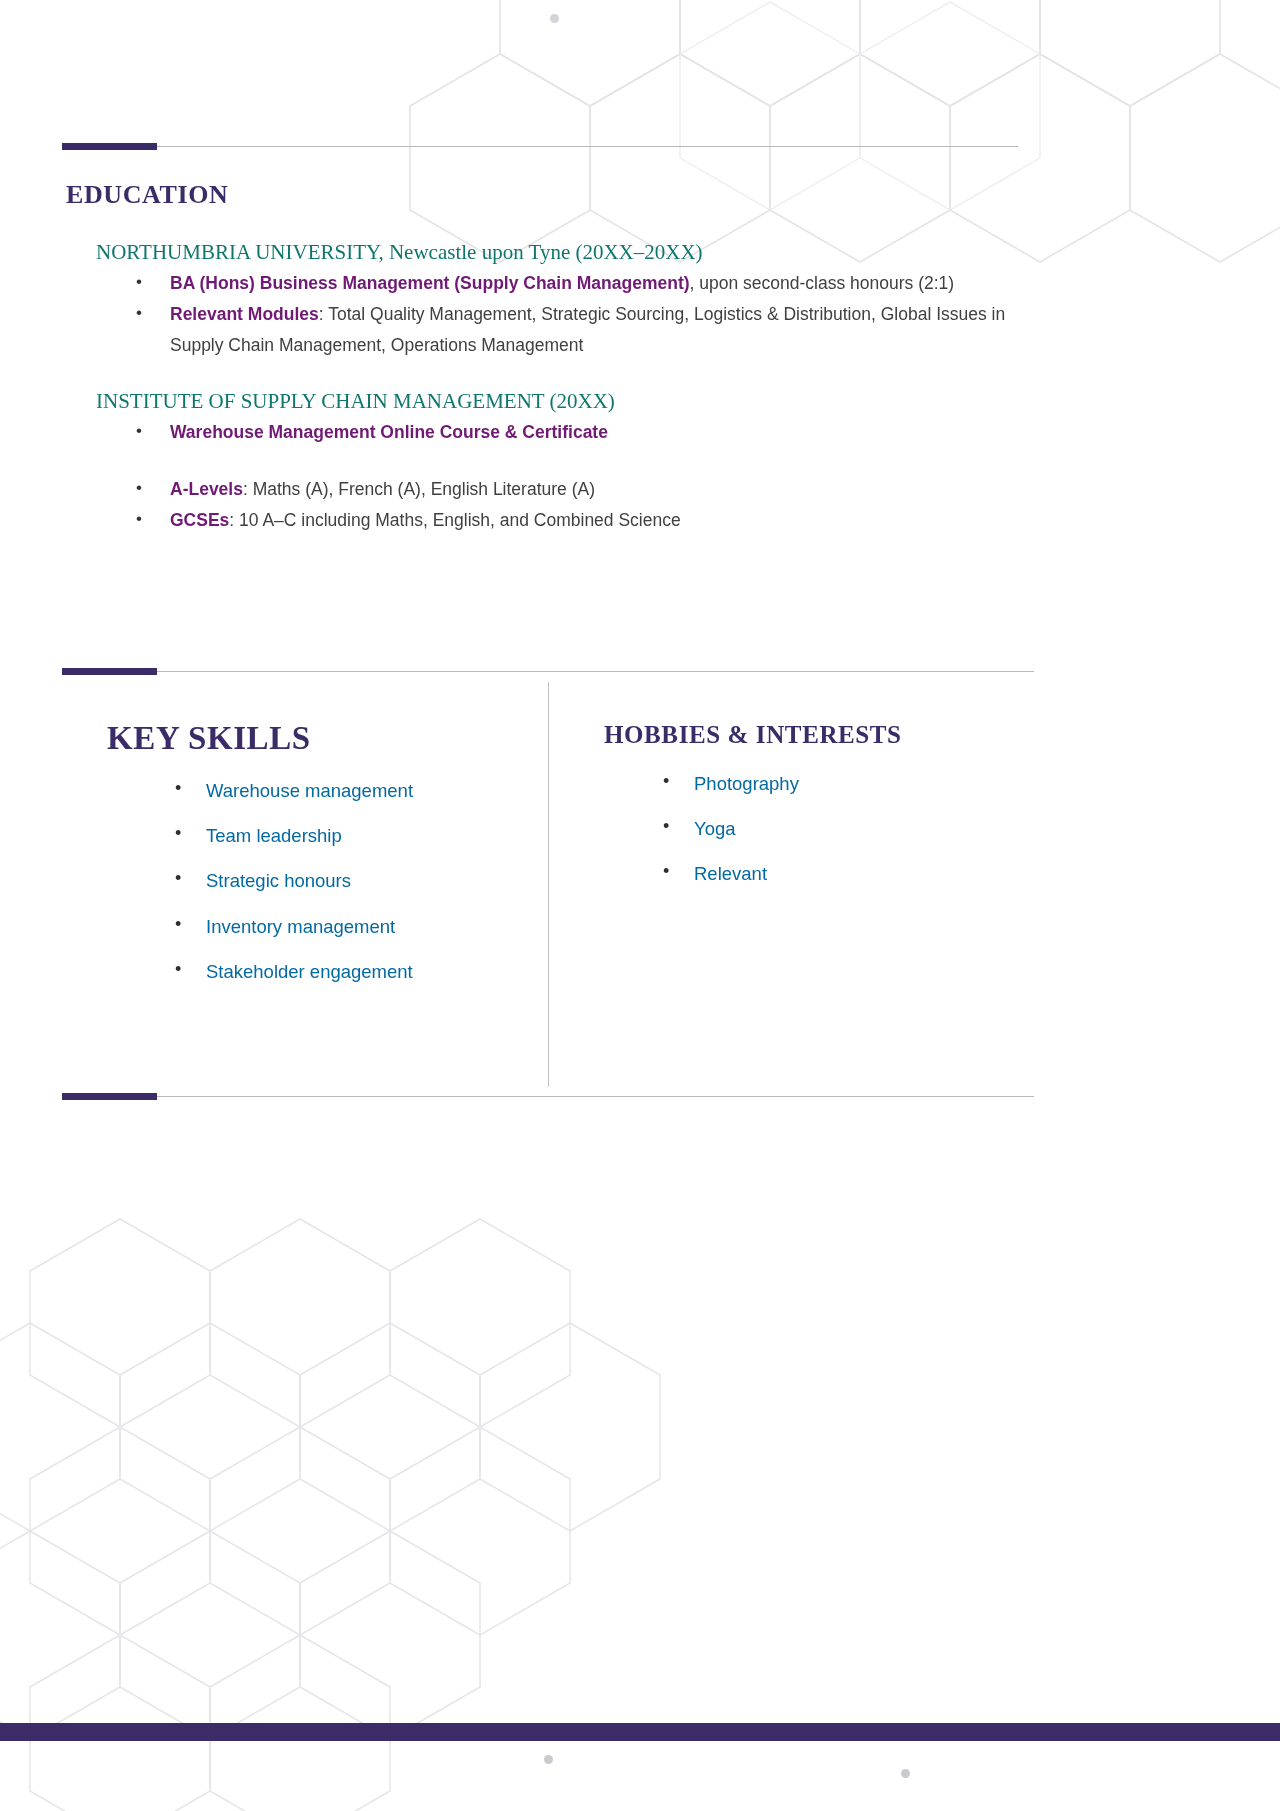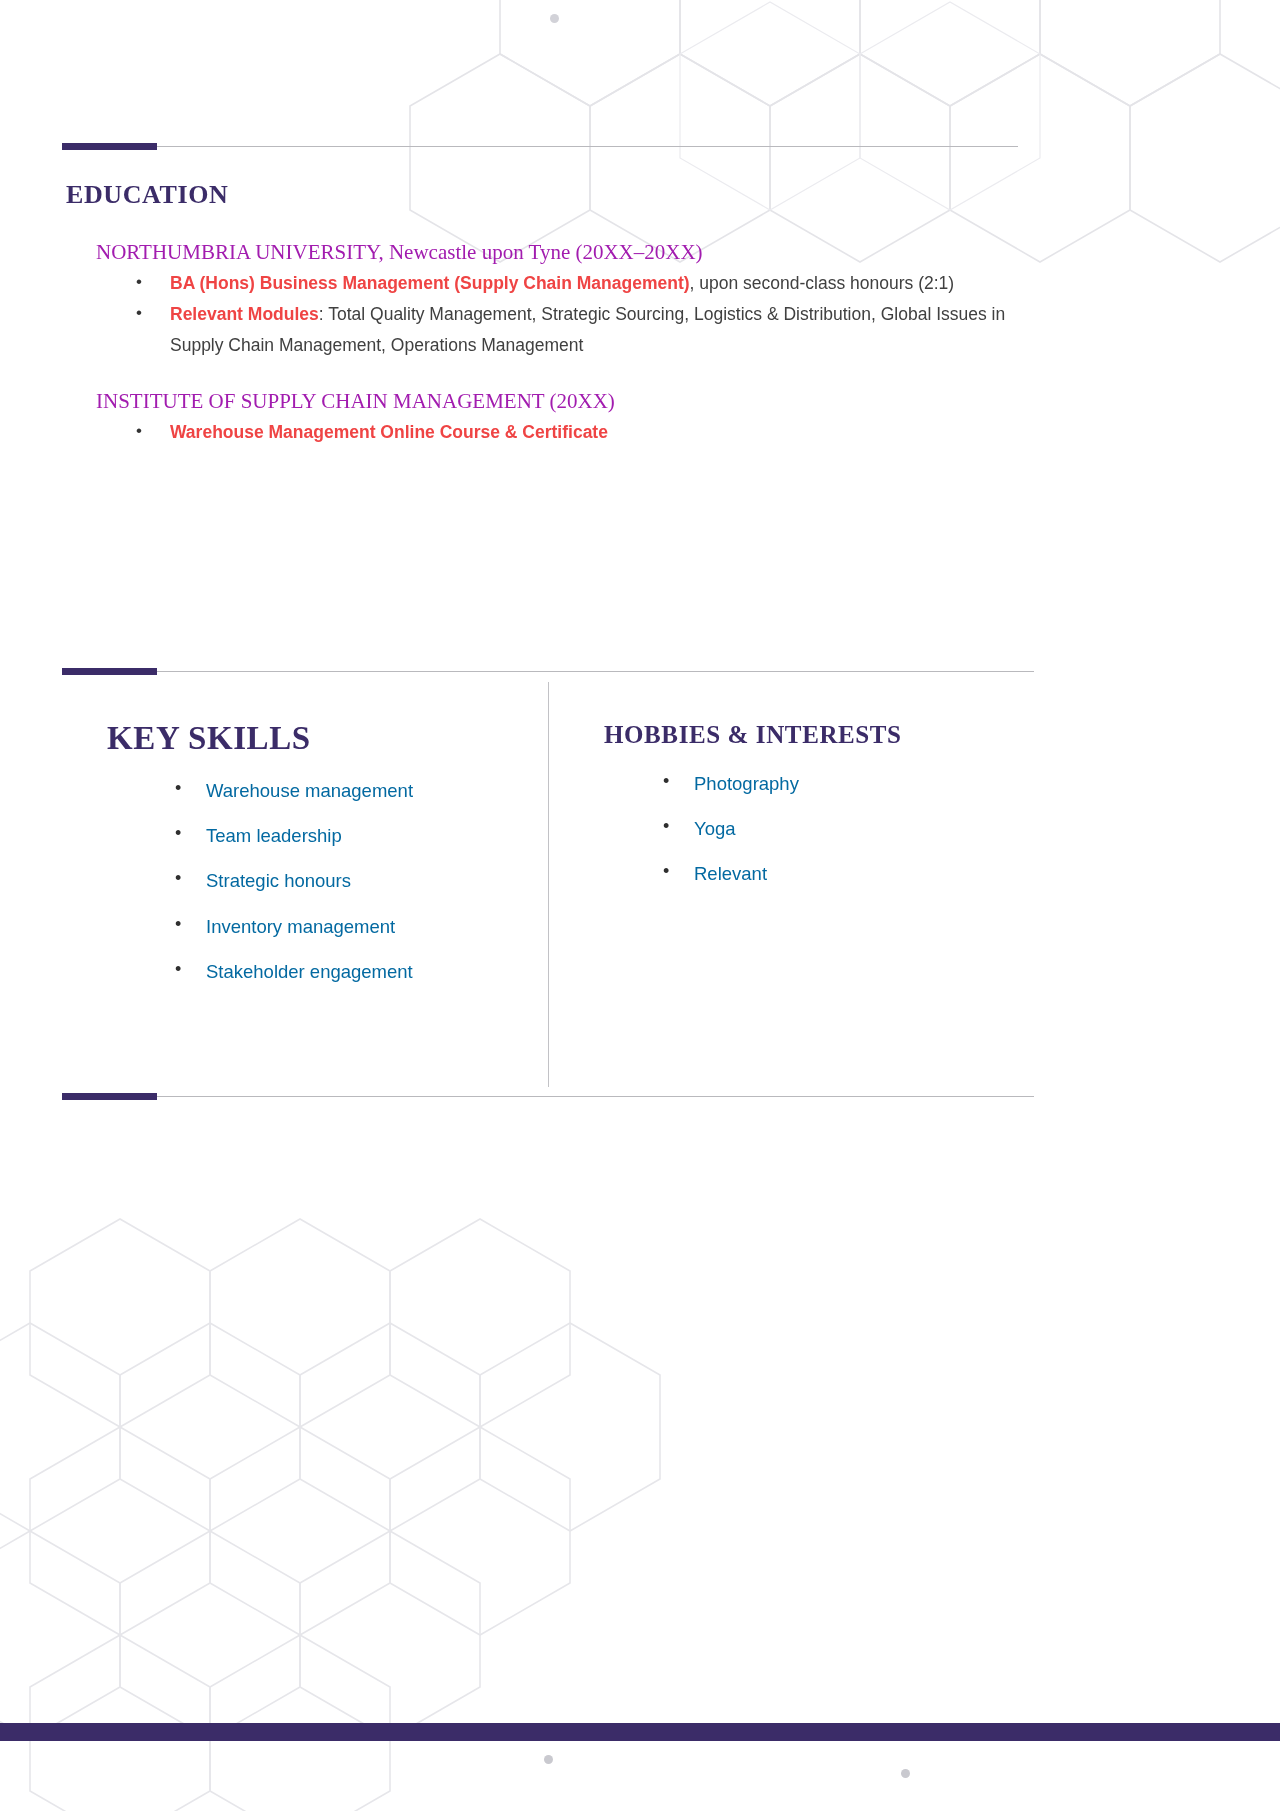--- a/index.html
+++ b/index.html
@@ -92,21 +92,21 @@
   
   .education-block {
     position: absolute;
     left: 96px;
     top: 238px;
     width: 930px;
   }
   .org-line {
     font-family: "Liberation Serif", serif;
     font-size: 21px;
-    color: #a21caf;
+    color: #0f766e;
     line-height: 1.35;
     margin: 0 0 2px 0;
   }
   .edu-group { margin-bottom: 26px; }
   .edu-group:last-child { margin-bottom: 0; }
 
   ul.edu-list {
     list-style: none;
     margin: 0;
     padding: 0;
@@ -120,21 +120,21 @@
     margin: 0;
   }
   ul.edu-list > li::before {
     content: "\2022";
     position: absolute;
     left: 40px;
     top: -1px;
     font-size: 17px;
     color: #333;
   }
-  .b { font-weight: bold; color: #ef4444; }
+  .b { font-weight: bold; color: #701a75; }
 
   
   .lower {
     position: absolute;
     left: 62px;
     top: 680px;
     width: 972px;
     height: 408px;
   }
   .col-divider {
@@ -261,20 +261,28 @@
     <div class="edu-group">
       <p class="org-line">INSTITUTE OF SUPPLY CHAIN MANAGEMENT (20XX)</p>
       <ul class="edu-list">
         <li>
           <span class="b">Warehouse Management Online Course &amp; Certificate</span><span></span>
         </li>
       </ul>
     </div>
 
     <div class="edu-group">
+      <ul class="edu-list">
+        <li>
+          <span class="b">A-Levels</span><span>: Maths (A), French (A), English Literature (A)</span>
+        </li>
+        <li>
+          <span class="b">GCSEs</span><span>: 10 A–C including Maths, English, and Combined Science</span>
+        </li>
+      </ul>
     </div>
 
   </div>
 
   <div class="rule rule-skills">
     <div class="stub"></div>
     <div class="thin"></div>
   </div>
 
   <div class="section-heading h-skills">KEY SKILLS</div>

